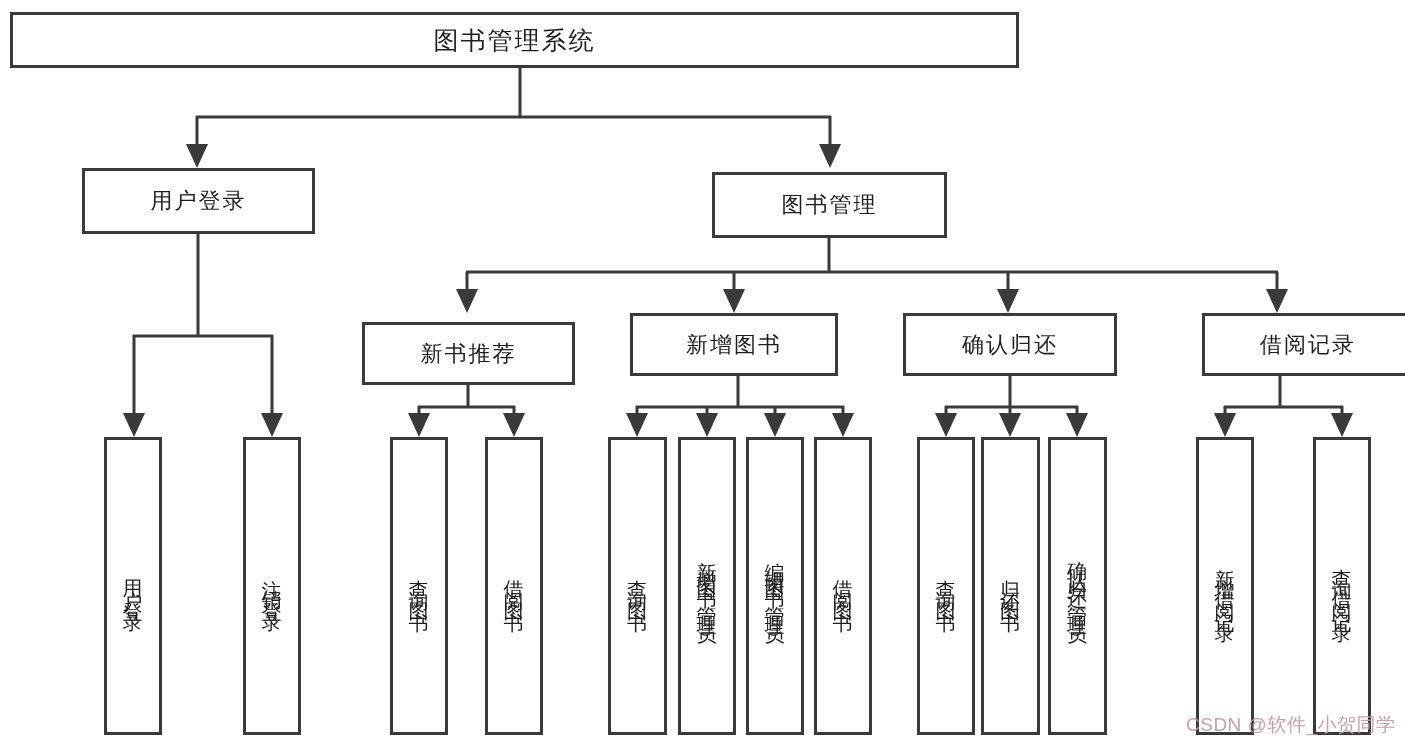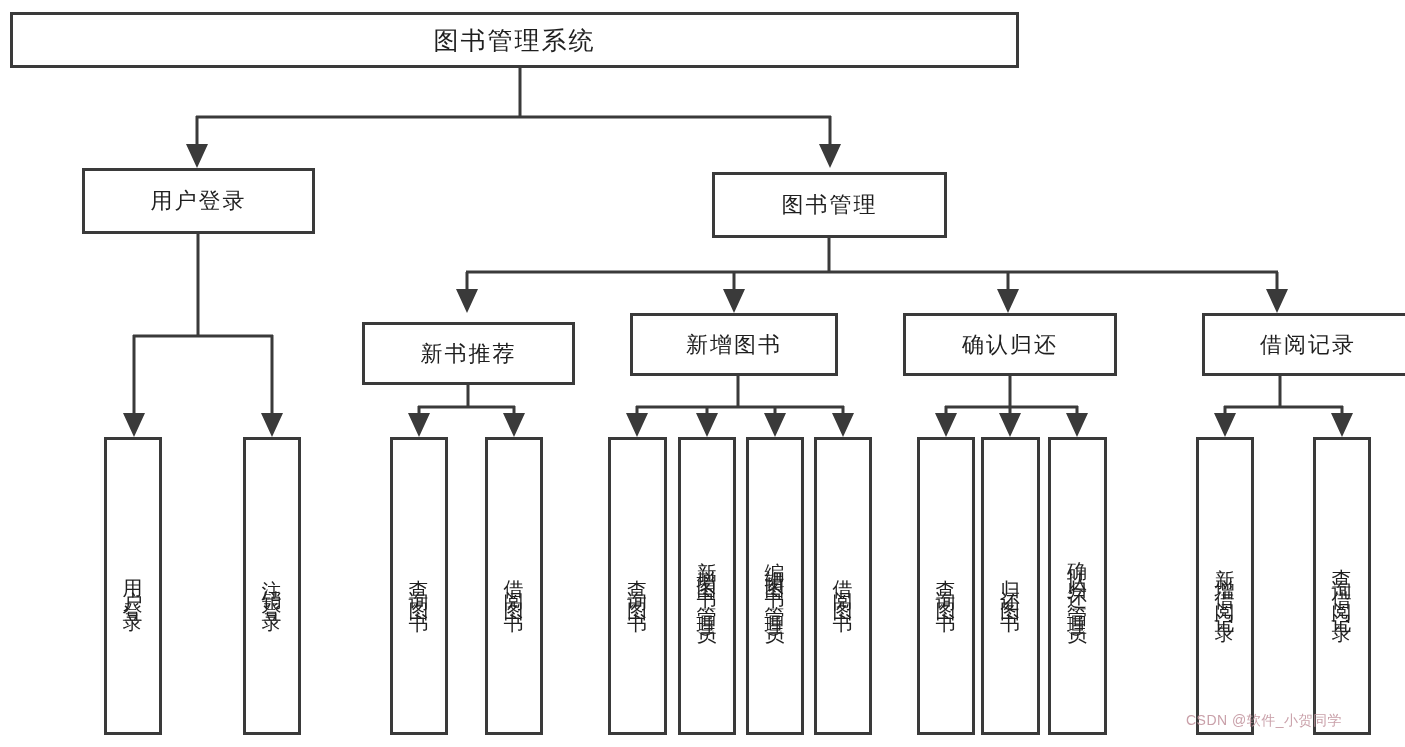--- a/index.html
+++ b/index.html
@@ -35,21 +35,21 @@
     font-size: 20px;
     letter-spacing: 11px;
     line-height: 1;
     white-space: nowrap;
   }
   .vtext.tight { letter-spacing: 9px; font-size: 20px; }
   #watermark {
     position: absolute;
     left: 1186px;
     top: 712px;
-    font-size: 14px;
+    font-size: 19px;
     letter-spacing: 0.5px;
     color: rgba(196, 152, 162, 0.92);
     white-space: nowrap;
     z-index: 5;
   }
 </style>
 </head>
 <body>
 
 <div id="canvas">

